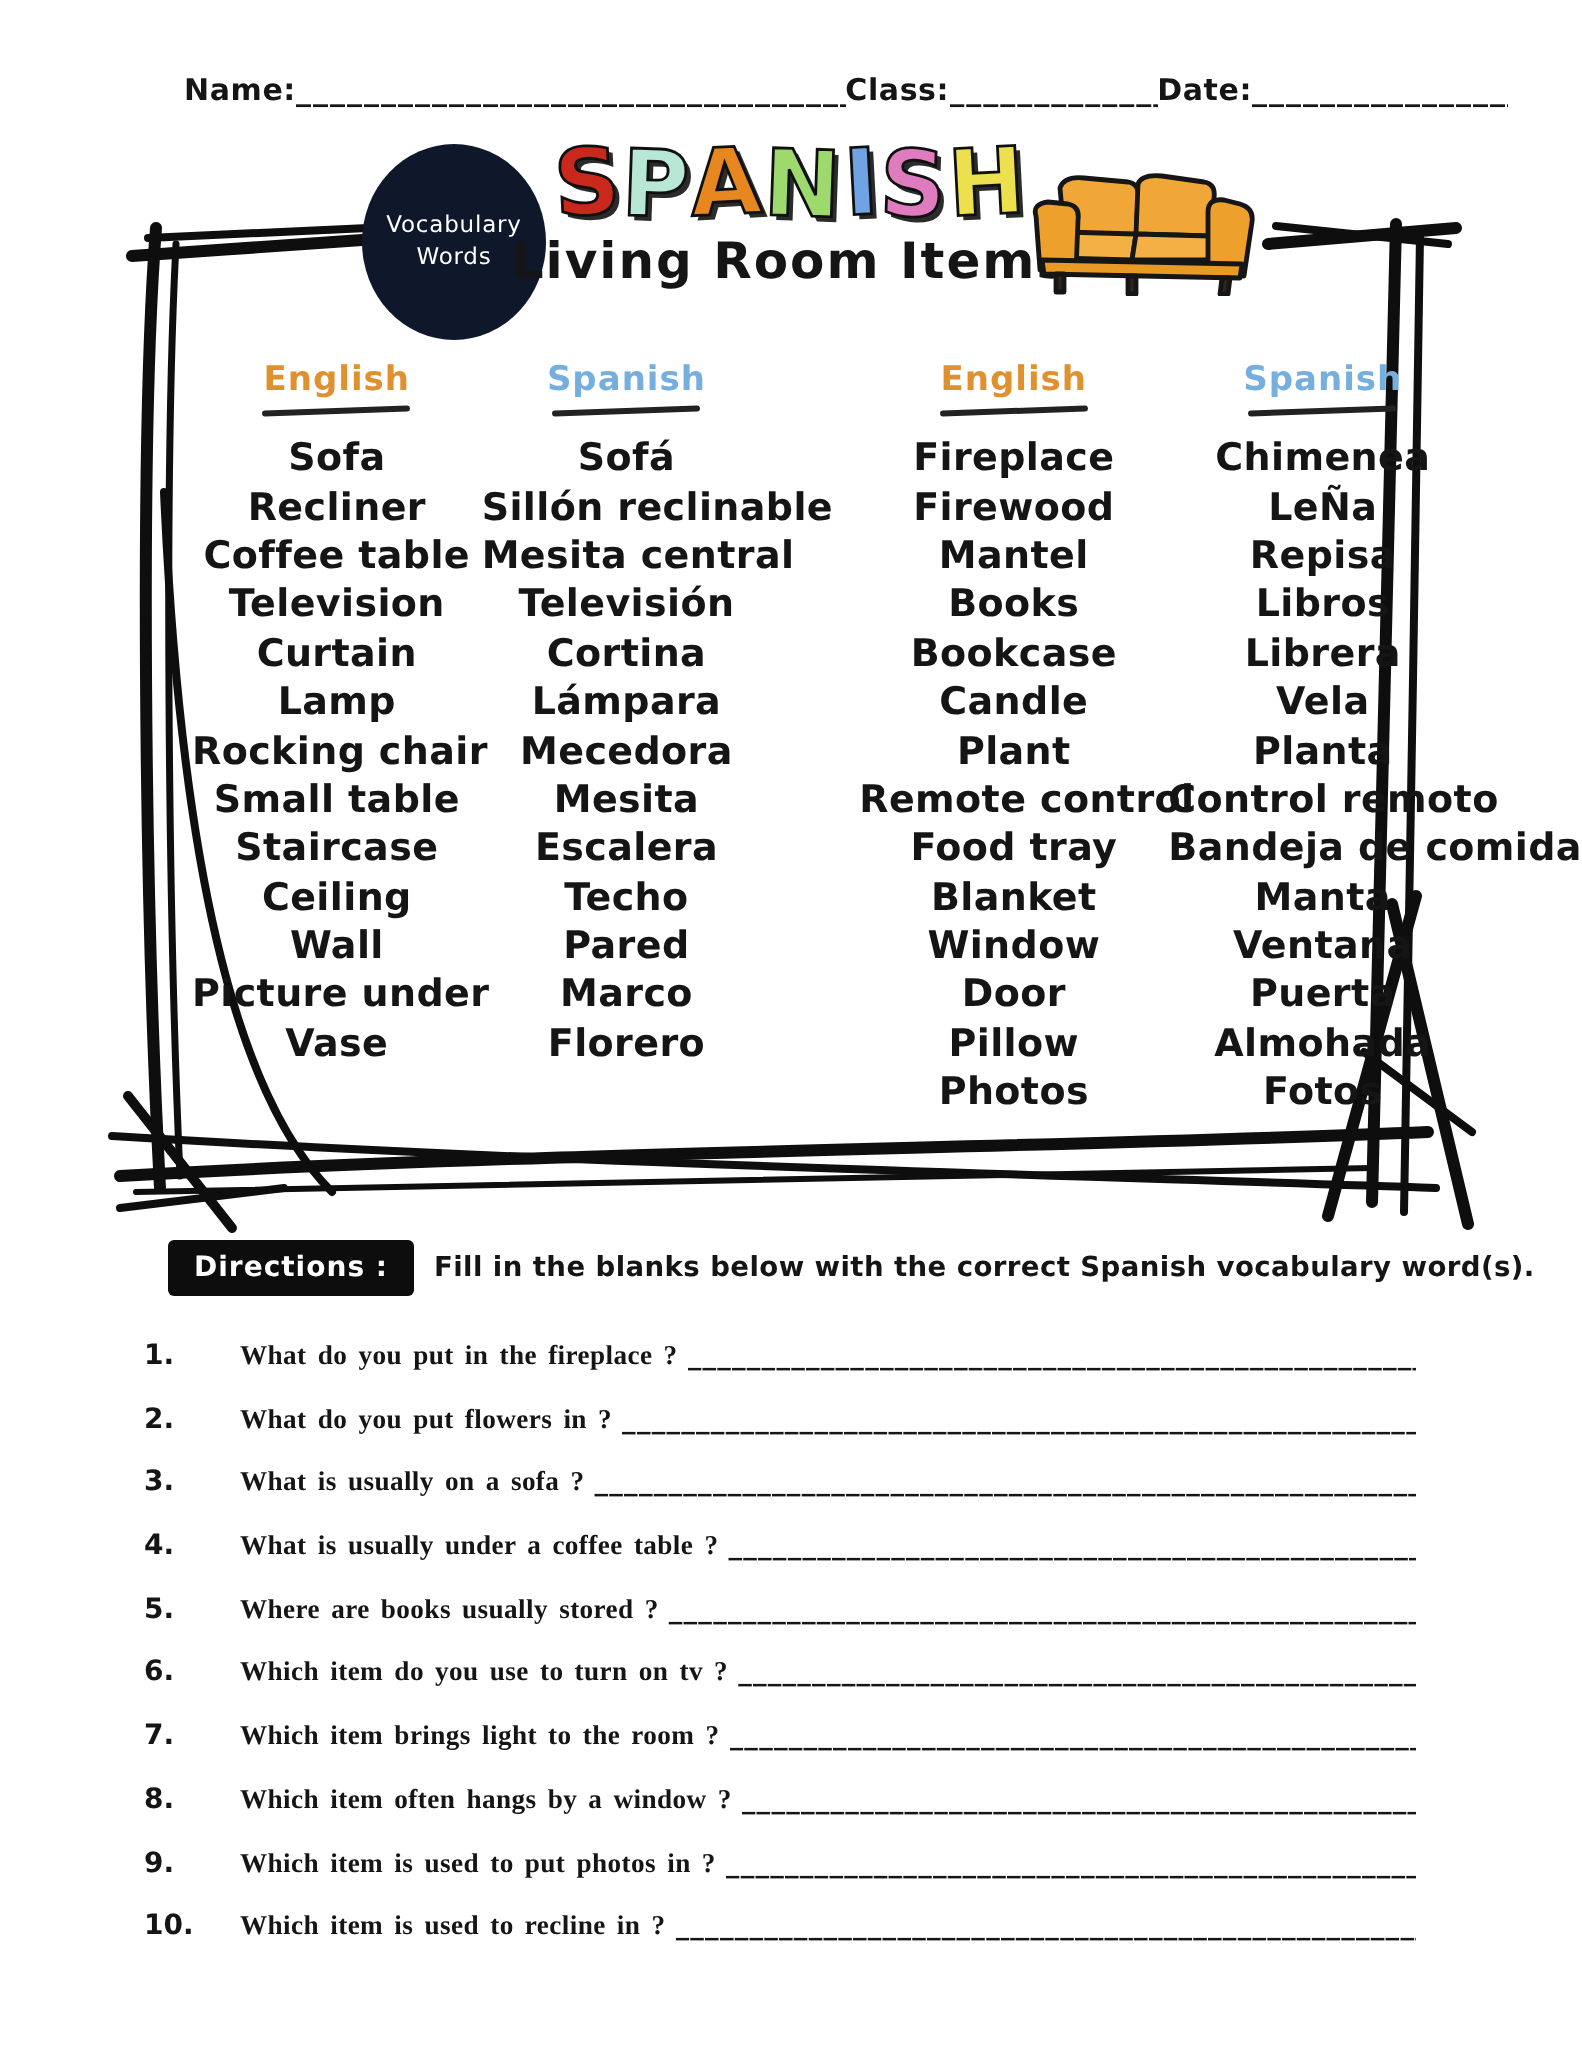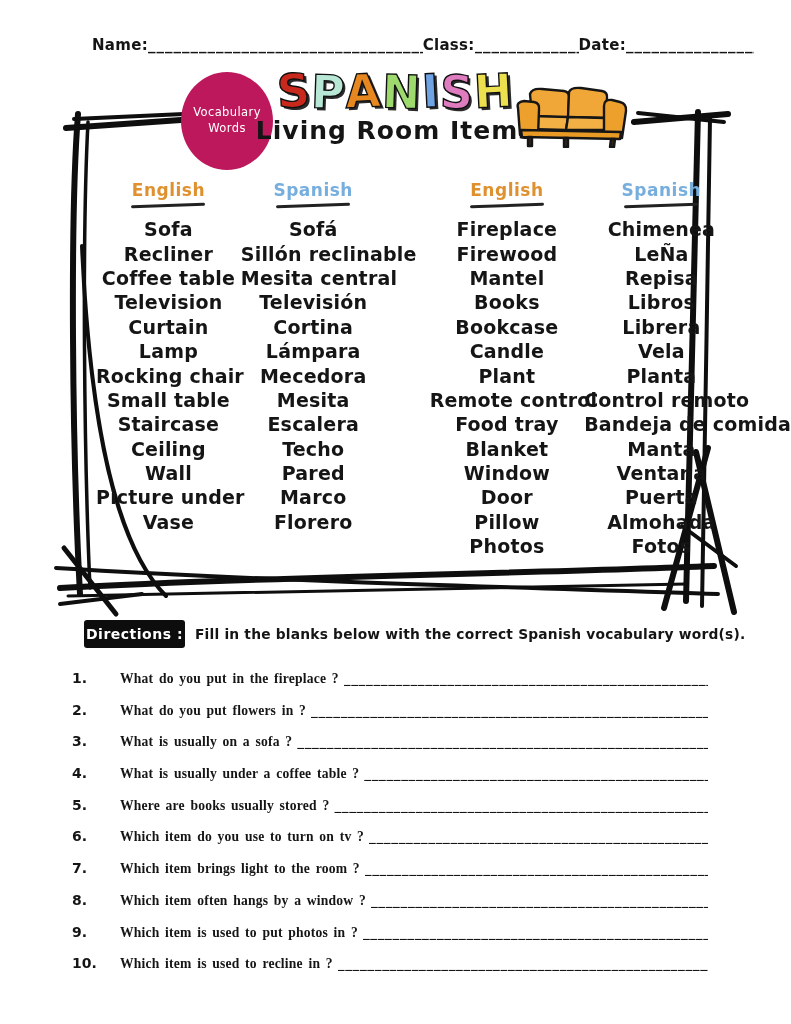--- a/index.html
+++ b/index.html
@@ -18,21 +18,21 @@
   }
   .id-label { white-space:nowrap; }
   .id-blank { overflow:hidden; white-space:nowrap; letter-spacing:1px; }
   .id-blank.name { flex:1; }
   .id-blank.class { width:104px; }
   .id-blank.date { width:128px; }
 
   
   .badge {
     position:absolute; left:181px; top:72px; width:92px; height:98px;
-    background:#be185d; border-radius:50%;
+    background:#0f172a; border-radius:50%;
     display:flex; flex-direction:column; align-items:center; justify-content:center;
     color:#fff; font-size:11.5px; letter-spacing:.4px; text-align:center; line-height:1.35;
     z-index:3;
   }
   .title-wrap { position:absolute; left:250px; top:68px; width:290px; text-align:center; z-index:3; }
   .title-letters { font-size:46px; font-weight:bold; letter-spacing:1px; line-height:1.0; white-space:nowrap; }
   .title-letters span {
     display:inline-block;
     -webkit-text-stroke:1.4px #101010;
     text-shadow:2.5px 2.5px 0 #2b2b2b;
@@ -62,21 +62,21 @@
   .vt-row { display:flex; height:24.4px; align-items:center; }
   .vt-cell { width:50%; text-align:center; font-size:19px; font-weight:bold; letter-spacing:.2px; white-space:nowrap; }
 
   
   .directions {
     position:absolute; left:84px; top:620px; width:640px;
     display:flex; align-items:center; z-index:2;
   }
   .dir-chip {
     background:#0d0d0d; color:#fff; font-size:14px; font-weight:bold;
-    padding:6px 2px; border-radius:3px; letter-spacing:.5px; white-space:nowrap;
+    padding:6px 13px; border-radius:3px; letter-spacing:.5px; white-space:nowrap;
   }
   .dir-text { margin-left:10px; font-size:13.8px; font-weight:bold; letter-spacing:.2px; white-space:nowrap; }
 
   
   .questions { position:absolute; left:72px; top:670px; width:636px; z-index:2; }
   .q-row { display:flex; align-items:baseline; height:20px; margin-bottom:11.7px; font-weight:bold; }
   .q-num { width:48px; font-size:14px; }
   .q-text { font-size:13.6px; letter-spacing:.2px; word-spacing:2px; white-space:nowrap;font-family:Liberation Serif, serif; }
   .q-blank { flex:1; overflow:hidden; white-space:nowrap; font-size:13.6px; letter-spacing:.6px; margin-left:5px; }
 </style>

